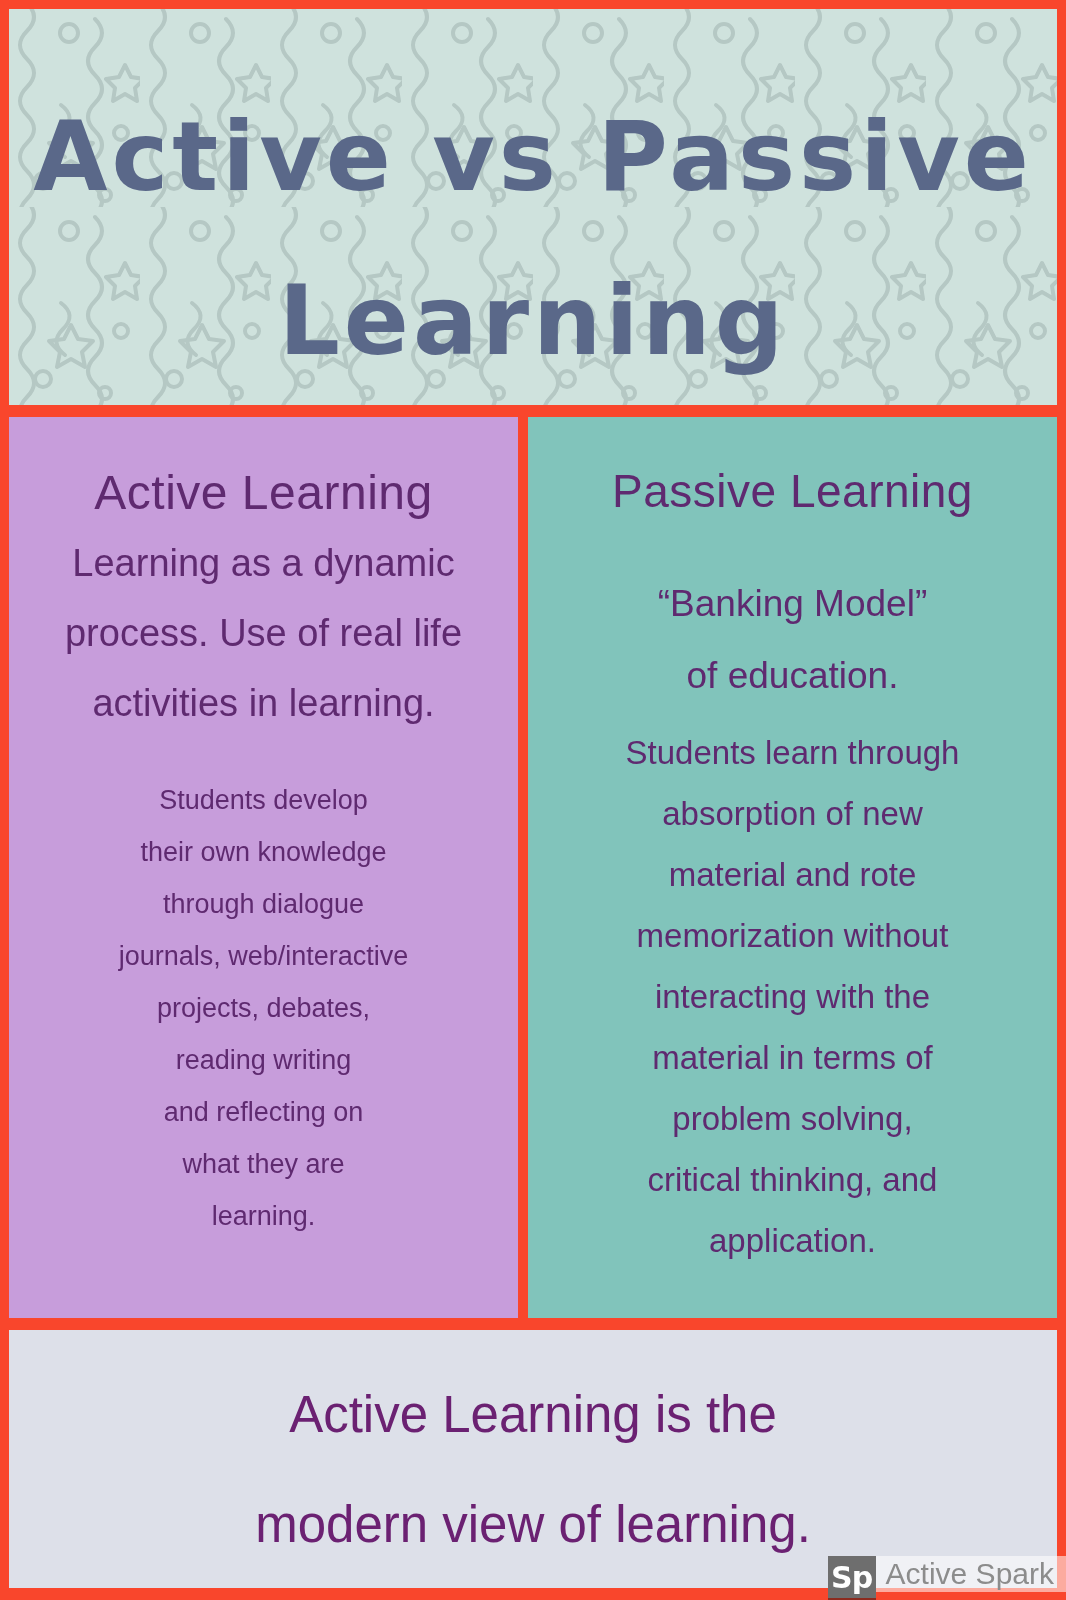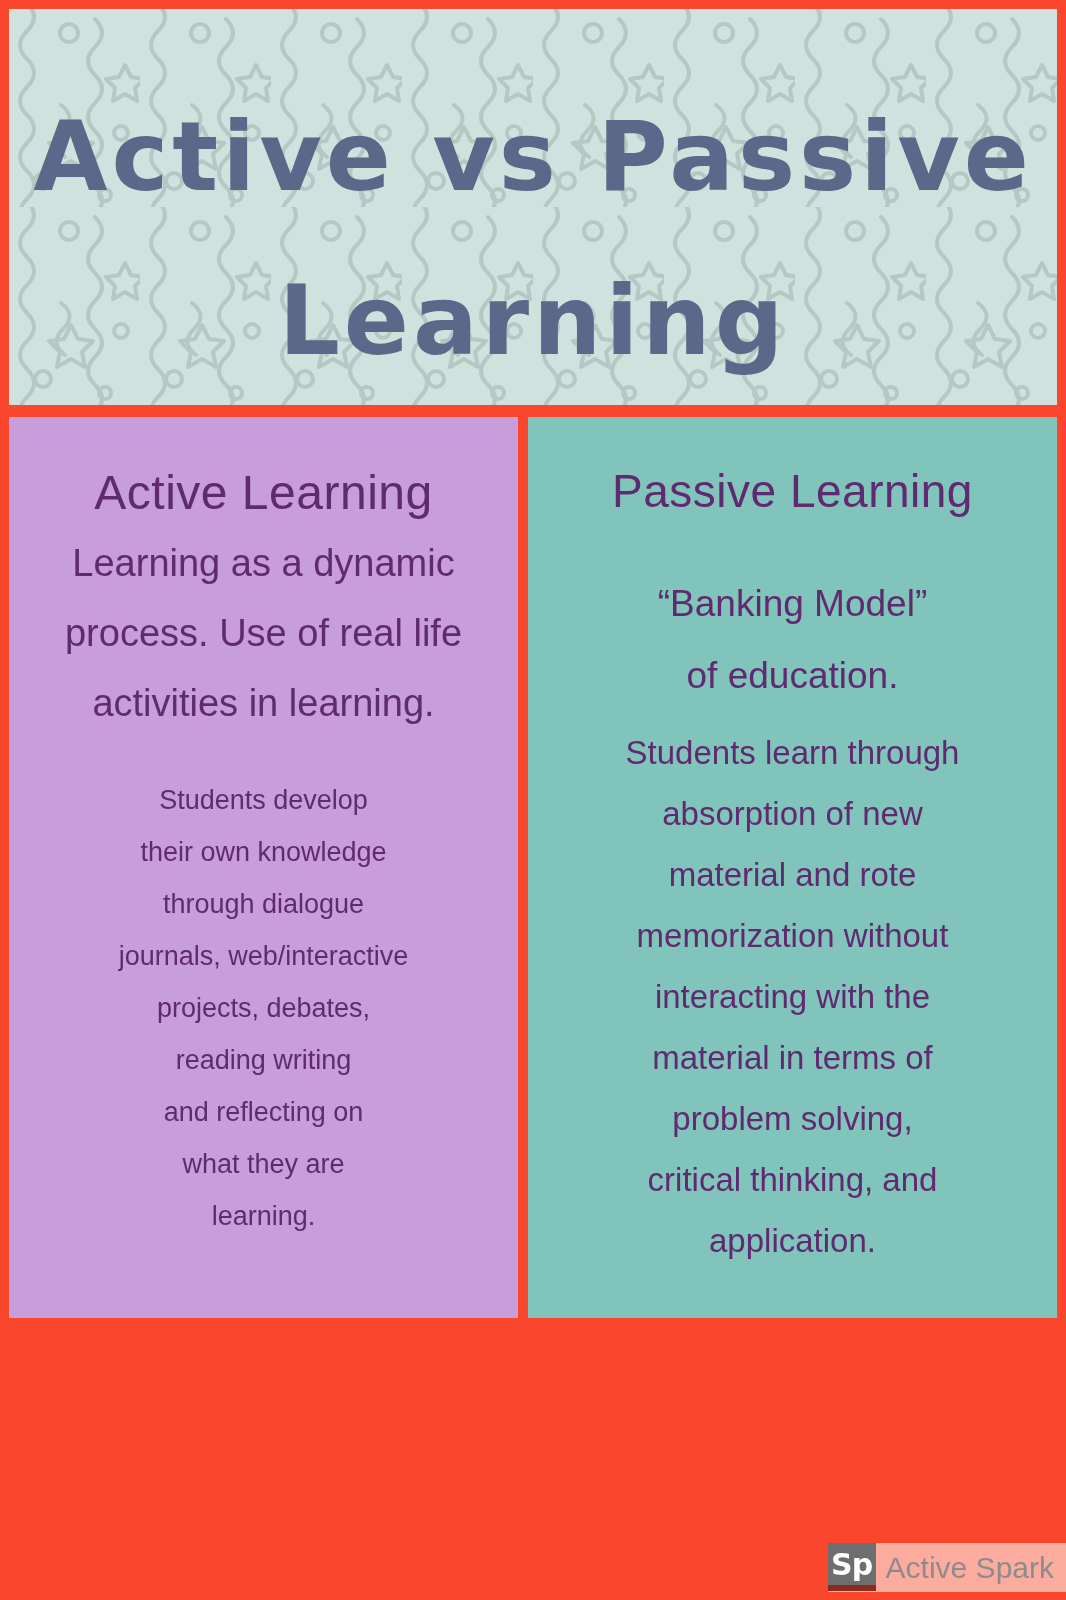--- a/index.html
+++ b/index.html
@@ -121,21 +121,21 @@
     line-height: 110px;
     font-weight: 400;
     white-space: pre-line;
   }
 
   
   .watermark {
     position: absolute;
     right: 0px;
     bottom: 8px;
-    height: 49px;
+    height: 36px;
     display: flex;
     align-items: stretch;
     background: rgba(255,255,255,0.55);
   }
   .wm-tile {
     position: relative;
     width: 48px;
     height: 48px;
     background: #6e6e6e;
     color: #ffffff;
@@ -219,19 +219,23 @@
 absorption of new
 material and rote
 memorization without
 interacting with the
 material in terms of
 problem solving,
 critical thinking, and
 application.</div>
   </div>
 
+  <div class="footer-band">
+    <div class="footer-text">Active Learning is the
+modern view of learning.</div>
+  </div>
 
   <div class="watermark">
     <div class="wm-tile">Sp</div>
     <div class="wm-label">Active Spark</div>
   </div>
 
 </div>
 
 </body></html>

